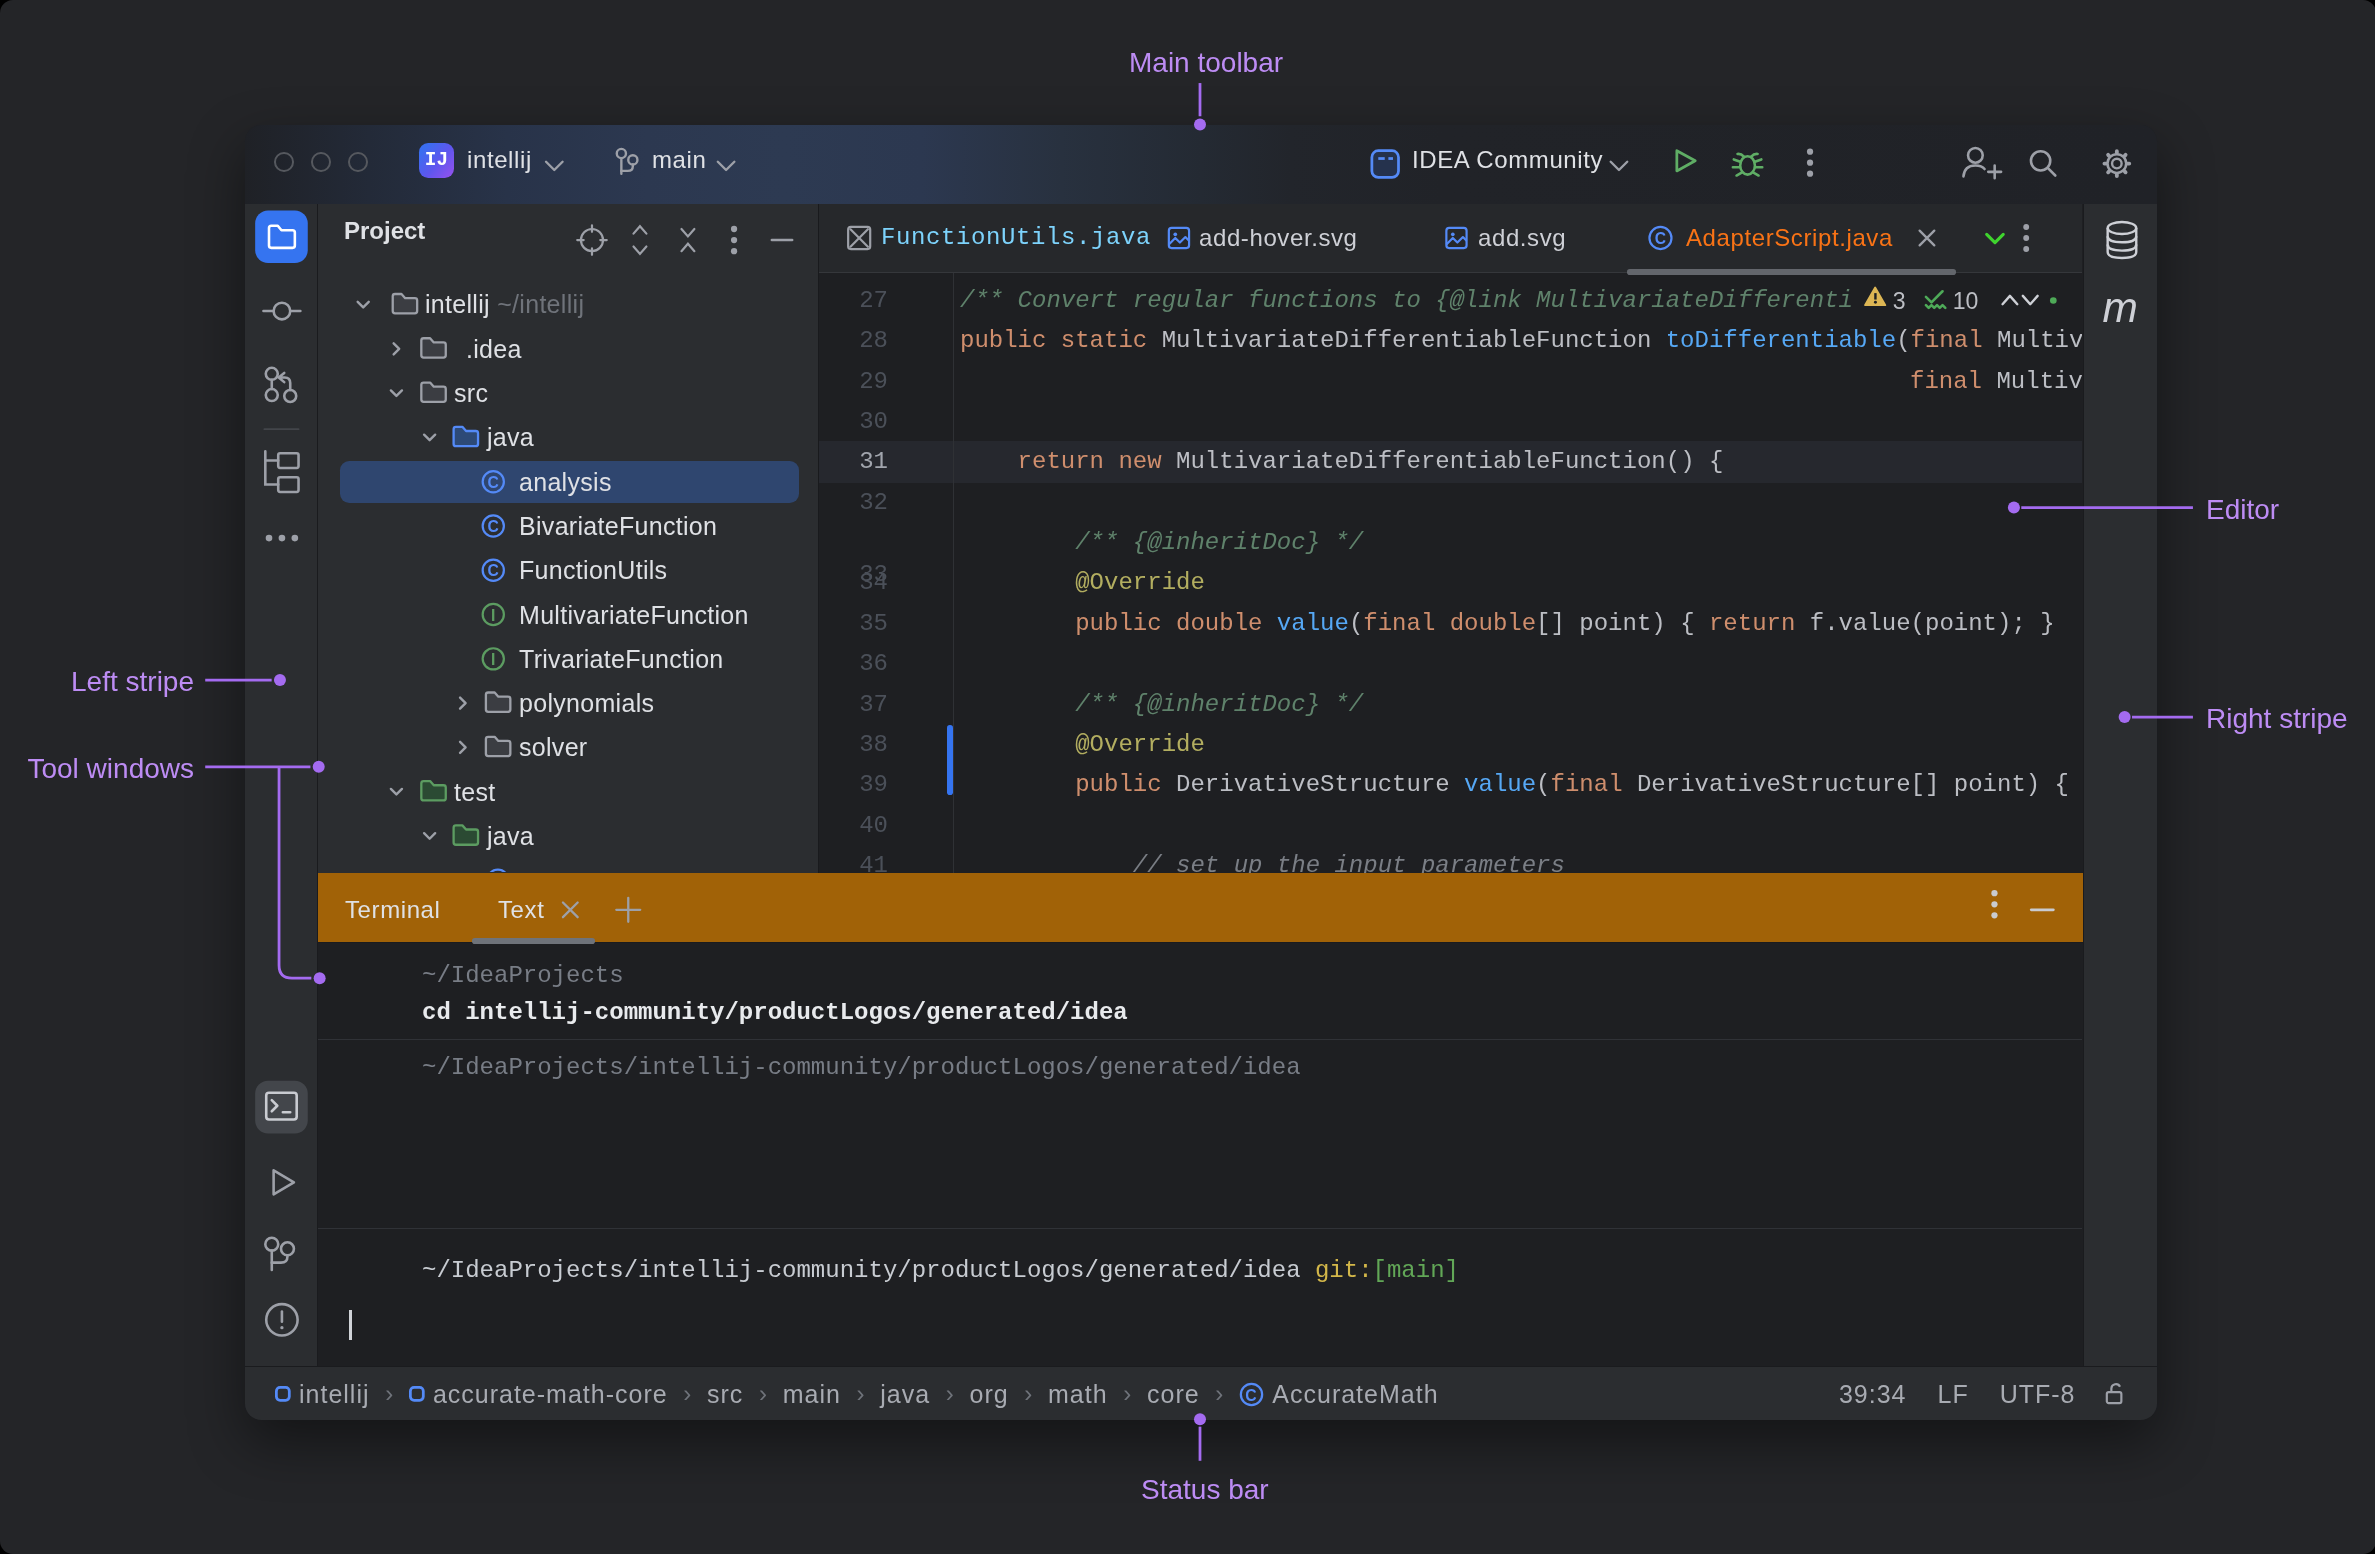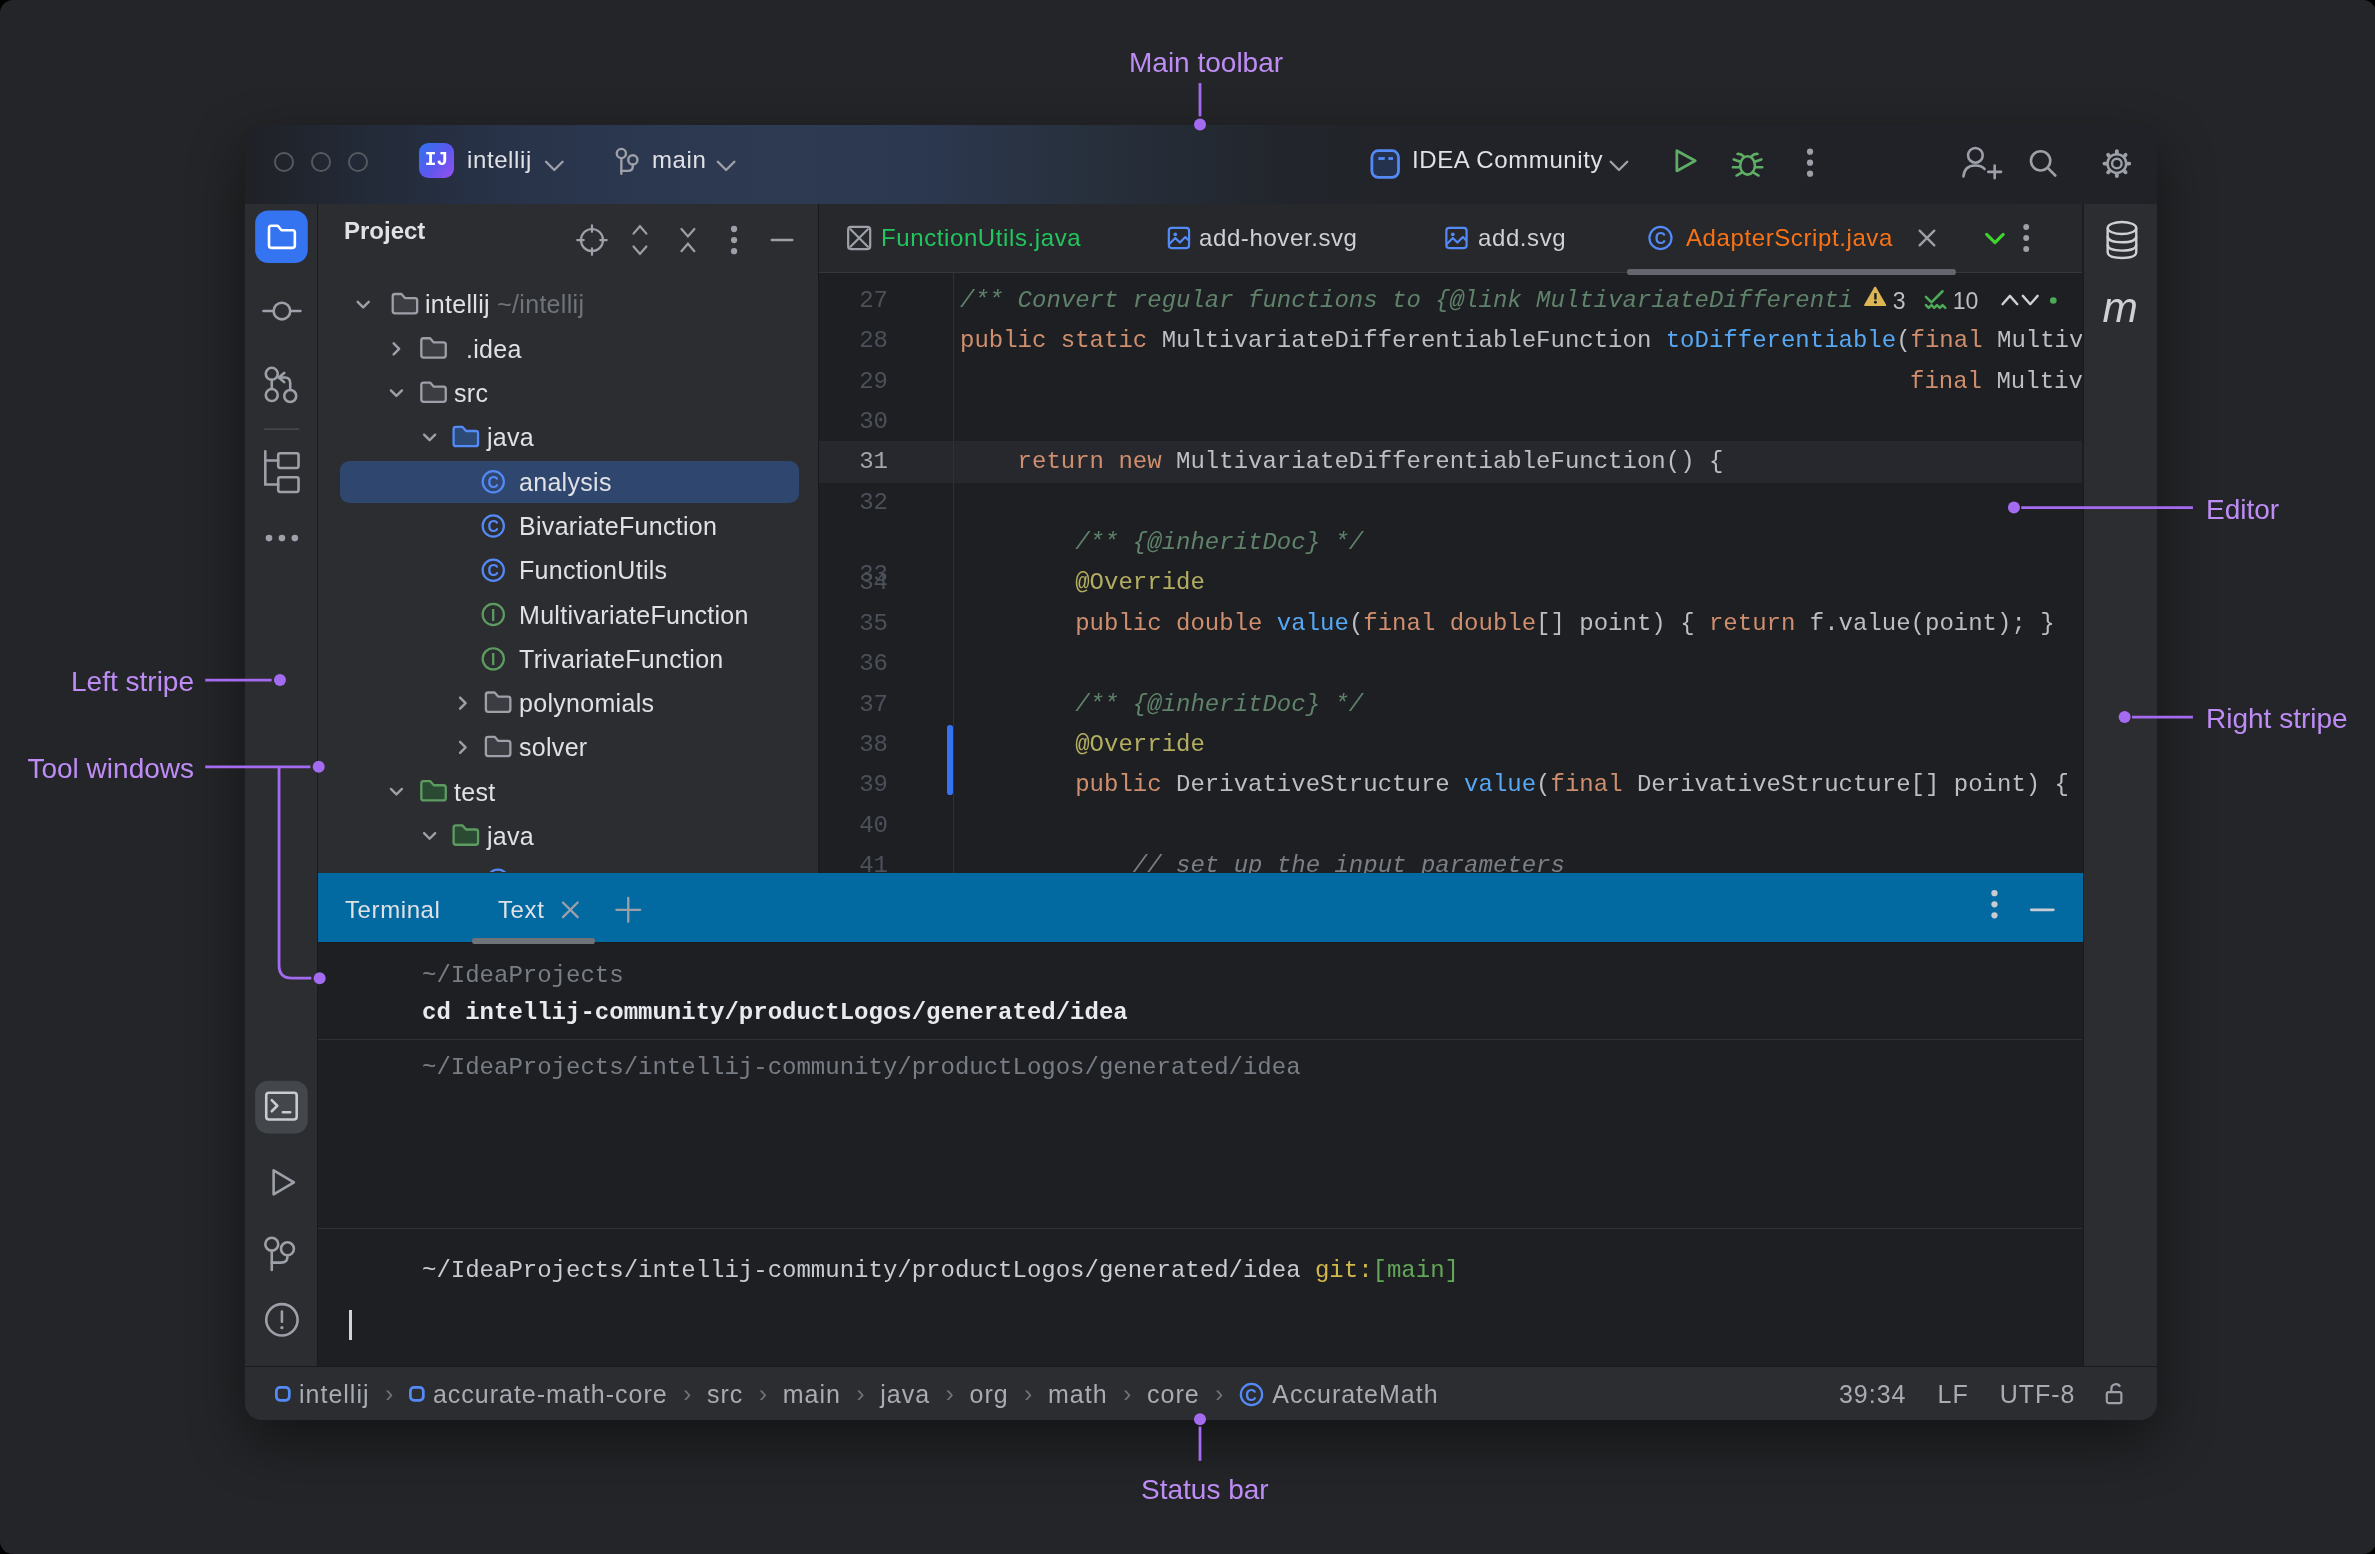--- a/index.html
+++ b/index.html
@@ -18,21 +18,21 @@
     background:linear-gradient(130deg,#3a6df0 15%,#5e56ee 55%,#9152ee 95%);
     color:#fff;font-family:"Liberation Mono",monospace;font-weight:bold;font-size:19.4px;
     text-align:center;line-height:35px;}
   .tbtext{position:absolute;top:22px;color:#dfe1e5;font-size:24px;letter-spacing:0.6px;line-height:26px;white-space:nowrap;}
   
   #lstripe{position:absolute;left:0;top:79px;width:72px;height:1162px;background:#2b2d30;border-right:0.9px solid #1a1b1e;}
   #project{position:absolute;left:73px;top:79px;width:500px;height:669px;background:#2b2d30;border-right:0.9px solid #191a1d;}
   #editor{position:absolute;left:574px;top:79px;width:1263px;height:669px;background:#1e1f22;overflow:hidden;}
   #tabbar{position:absolute;left:0;top:0;width:1263px;height:68px;background:#26282b;border-bottom:0.9px solid #35373b;}
   #terminal{position:absolute;left:73px;top:748px;width:1765px;height:493px;background:#1e1f22;}
-  #termtabs{position:absolute;left:0;top:0;width:100%;height:69px;background:#0369a1;border-bottom:0.9px solid #1a1b1e;}
+  #termtabs{position:absolute;left:0;top:0;width:100%;height:69px;background:#a16207;border-bottom:0.9px solid #1a1b1e;}
   #rstripe{position:absolute;left:1838px;top:79px;width:75px;height:1162px;background:#2b2d30;border-left:0.9px solid #1a1b1e;box-sizing:border-box;}
   #statusbar{position:absolute;left:0;top:1241px;width:1912px;height:54px;background:#2b2d30;border-top:0.9px solid #1a1b1e;box-sizing:border-box;
      color:#a8abb2;font-size:25px;letter-spacing:1px;}
   
   .trow{position:absolute;height:44px;line-height:44px;color:#dfe1e5;font-size:25px;letter-spacing:0.3px;white-space:nowrap;}
   .dim{color:#6f737a;}
   .sel{position:absolute;left:22px;top:257px;width:459px;height:42px;background:#2f466f;border-radius:9.2px;}
   
   .cl{position:absolute;font-family:"Liberation Mono",monospace;font-size:24px;line-height:41px;height:41px;white-space:pre;color:#bcbec4;}
   .ln{position:absolute;width:69px;text-align:right;font-family:"Liberation Mono",monospace;font-size:24px;line-height:41px;color:#4b5059;}
@@ -236,21 +236,21 @@
     <div class="trow" style="left:201px;top:344px;">FunctionUtils</div>
     <div class="trow" style="left:201px;top:389px;">MultivariateFunction</div>
     <div class="trow" style="left:201px;top:433px;">TrivariateFunction</div>
     <div class="trow" style="left:201px;top:477px;">polynomials</div>
     <div class="trow" style="left:201px;top:521px;">solver</div>
     <div class="trow" style="left:136px;top:566px;">test</div>
     <div class="trow" style="left:169px;top:610px;">java</div>
   </div>
   <div id="editor">
     <div id="tabbar">
-      <div class="tbtext" style="left:62px;top:21px;color:#22c55e;">FunctionUtils.java</div>
+      <div class="tbtext" style="left:62px;top:21px;color:#7dd3fc;font-family:Liberation Mono, monospace;">FunctionUtils.java</div>
       <div class="tbtext" style="left:380px;top:21px;color:#ced0d6;">add-hover.svg</div>
       <div class="tbtext" style="left:659px;top:21px;color:#ced0d6;">add.svg</div>
       <div class="tbtext" style="left:867px;top:21px;color:#f97316;">AdapterScript.java</div>
       <div style="position:absolute;left:808px;top:65px;width:329px;height:5.5px;border-radius:2.8px;background:#63666c;"></div>
       <svg width="1263" height="68" style="position:absolute;left:0;top:0;" viewBox="0 0 1369 74">
         <g stroke="#9da0a8" stroke-width="2.4" fill="none" stroke-linejoin="round">
           <rect x="29" y="25" width="24" height="24" rx="3"></rect>
           <path d="M31 27 l20 20 M51 27 l-20 20"></path>
         </g>
         <g stroke="#548af7" stroke-width="2.4" fill="none" stroke-linejoin="round">

